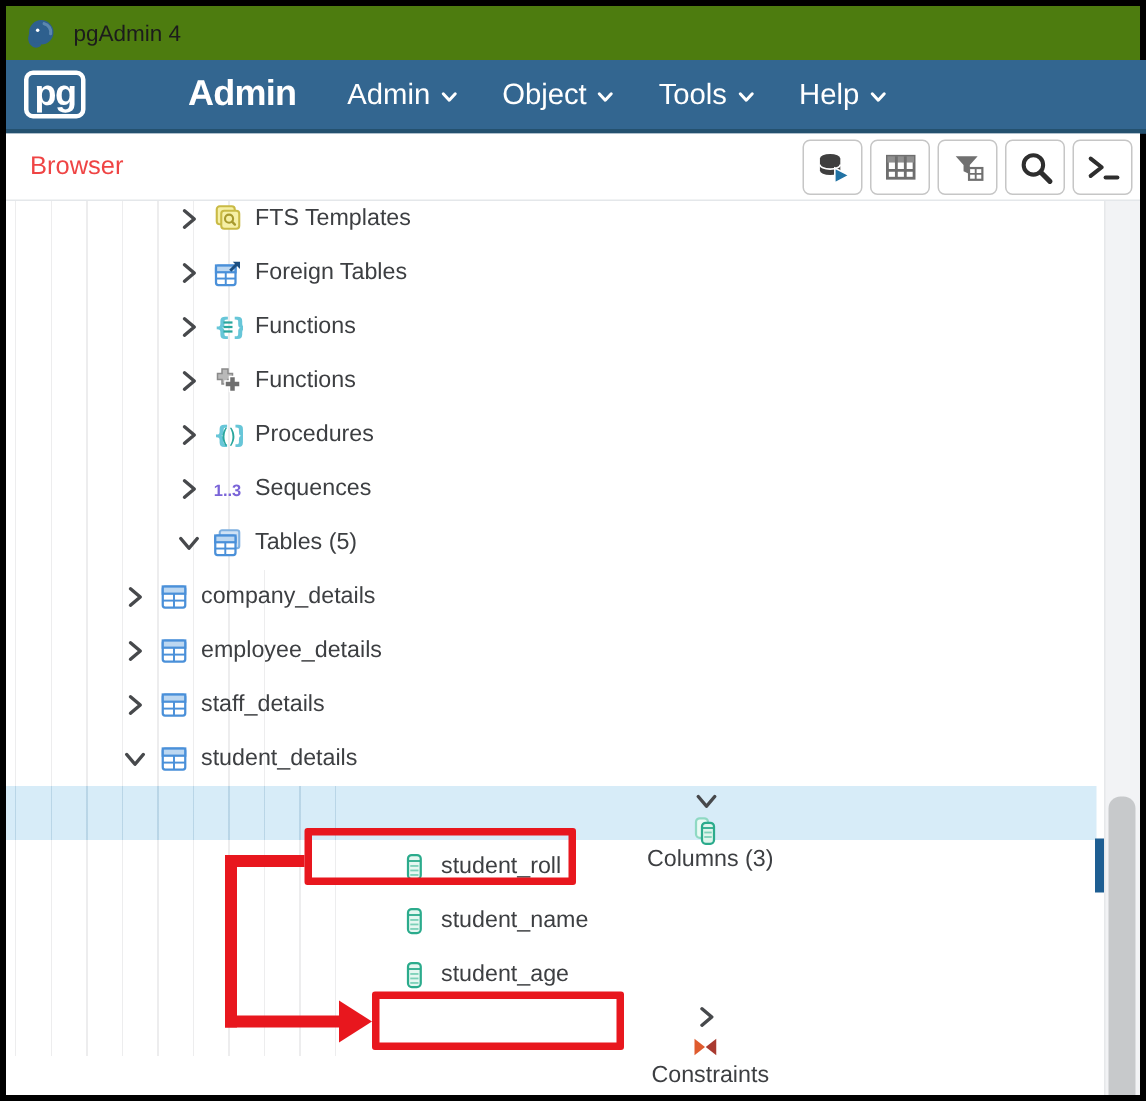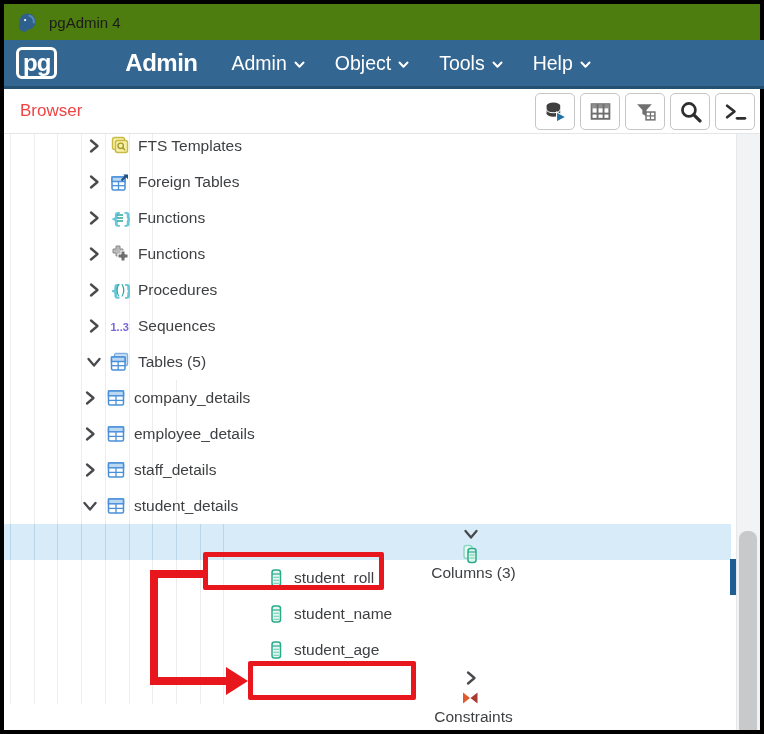--- a/index.html
+++ b/index.html
@@ -41,21 +41,21 @@
   .row{height:36px;display:flex;align-items:center;background-repeat:no-repeat;
        background-position:6px 0;cursor:pointer;}
   .g7 {background-image:repeating-linear-gradient(90deg,#ededee 0 1px,transparent 1px 23.7px);
        background-size:144px 100%;}
   .g8 {background-image:repeating-linear-gradient(90deg,#ededee 0 1px,transparent 1px 23.7px);
        background-size:168px 100%;}
   .g10{background-image:repeating-linear-gradient(90deg,#ededee 0 1px,transparent 1px 23.7px);
        background-size:215px 100%;}
   .row.sel{background-color:#d7ecf8;
        background-image:repeating-linear-gradient(90deg,rgba(31,97,141,0.16) 0 1px,transparent 1px 23.7px);}
-  .lv1{padding-left:80px;} .lv2{padding-left:76px;} .lv3{padding-left:212px;flex-direction:column;} .lv4{padding-left:236px;}
+  .lv1{padding-left:112px;} .lv2{padding-left:76px;} .lv3{padding-left:212px;flex-direction:column;} .lv4{padding-left:236px;}
   .chev{width:20px;height:20px;flex:0 0 20px;margin-right:6px;}
   .spacer{width:20px;flex:0 0 20px;margin-right:6px;}
   .ticon{width:20px;height:20px;flex:0 0 20px;margin-right:8px;}
   .lbl{font-size:15.5px;color:#3d3f42;white-space:nowrap;}
 
   
   .sb-track{position:absolute;left:732px;top:0;width:24px;height:596px;background:#f2f3f5;
             border-left:1px solid #e6e8ea;box-sizing:border-box;}
   .sb-thumb{position:absolute;left:735px;top:397px;width:18px;height:210px;background:#c7c9cb;
             border-radius:8px;}

